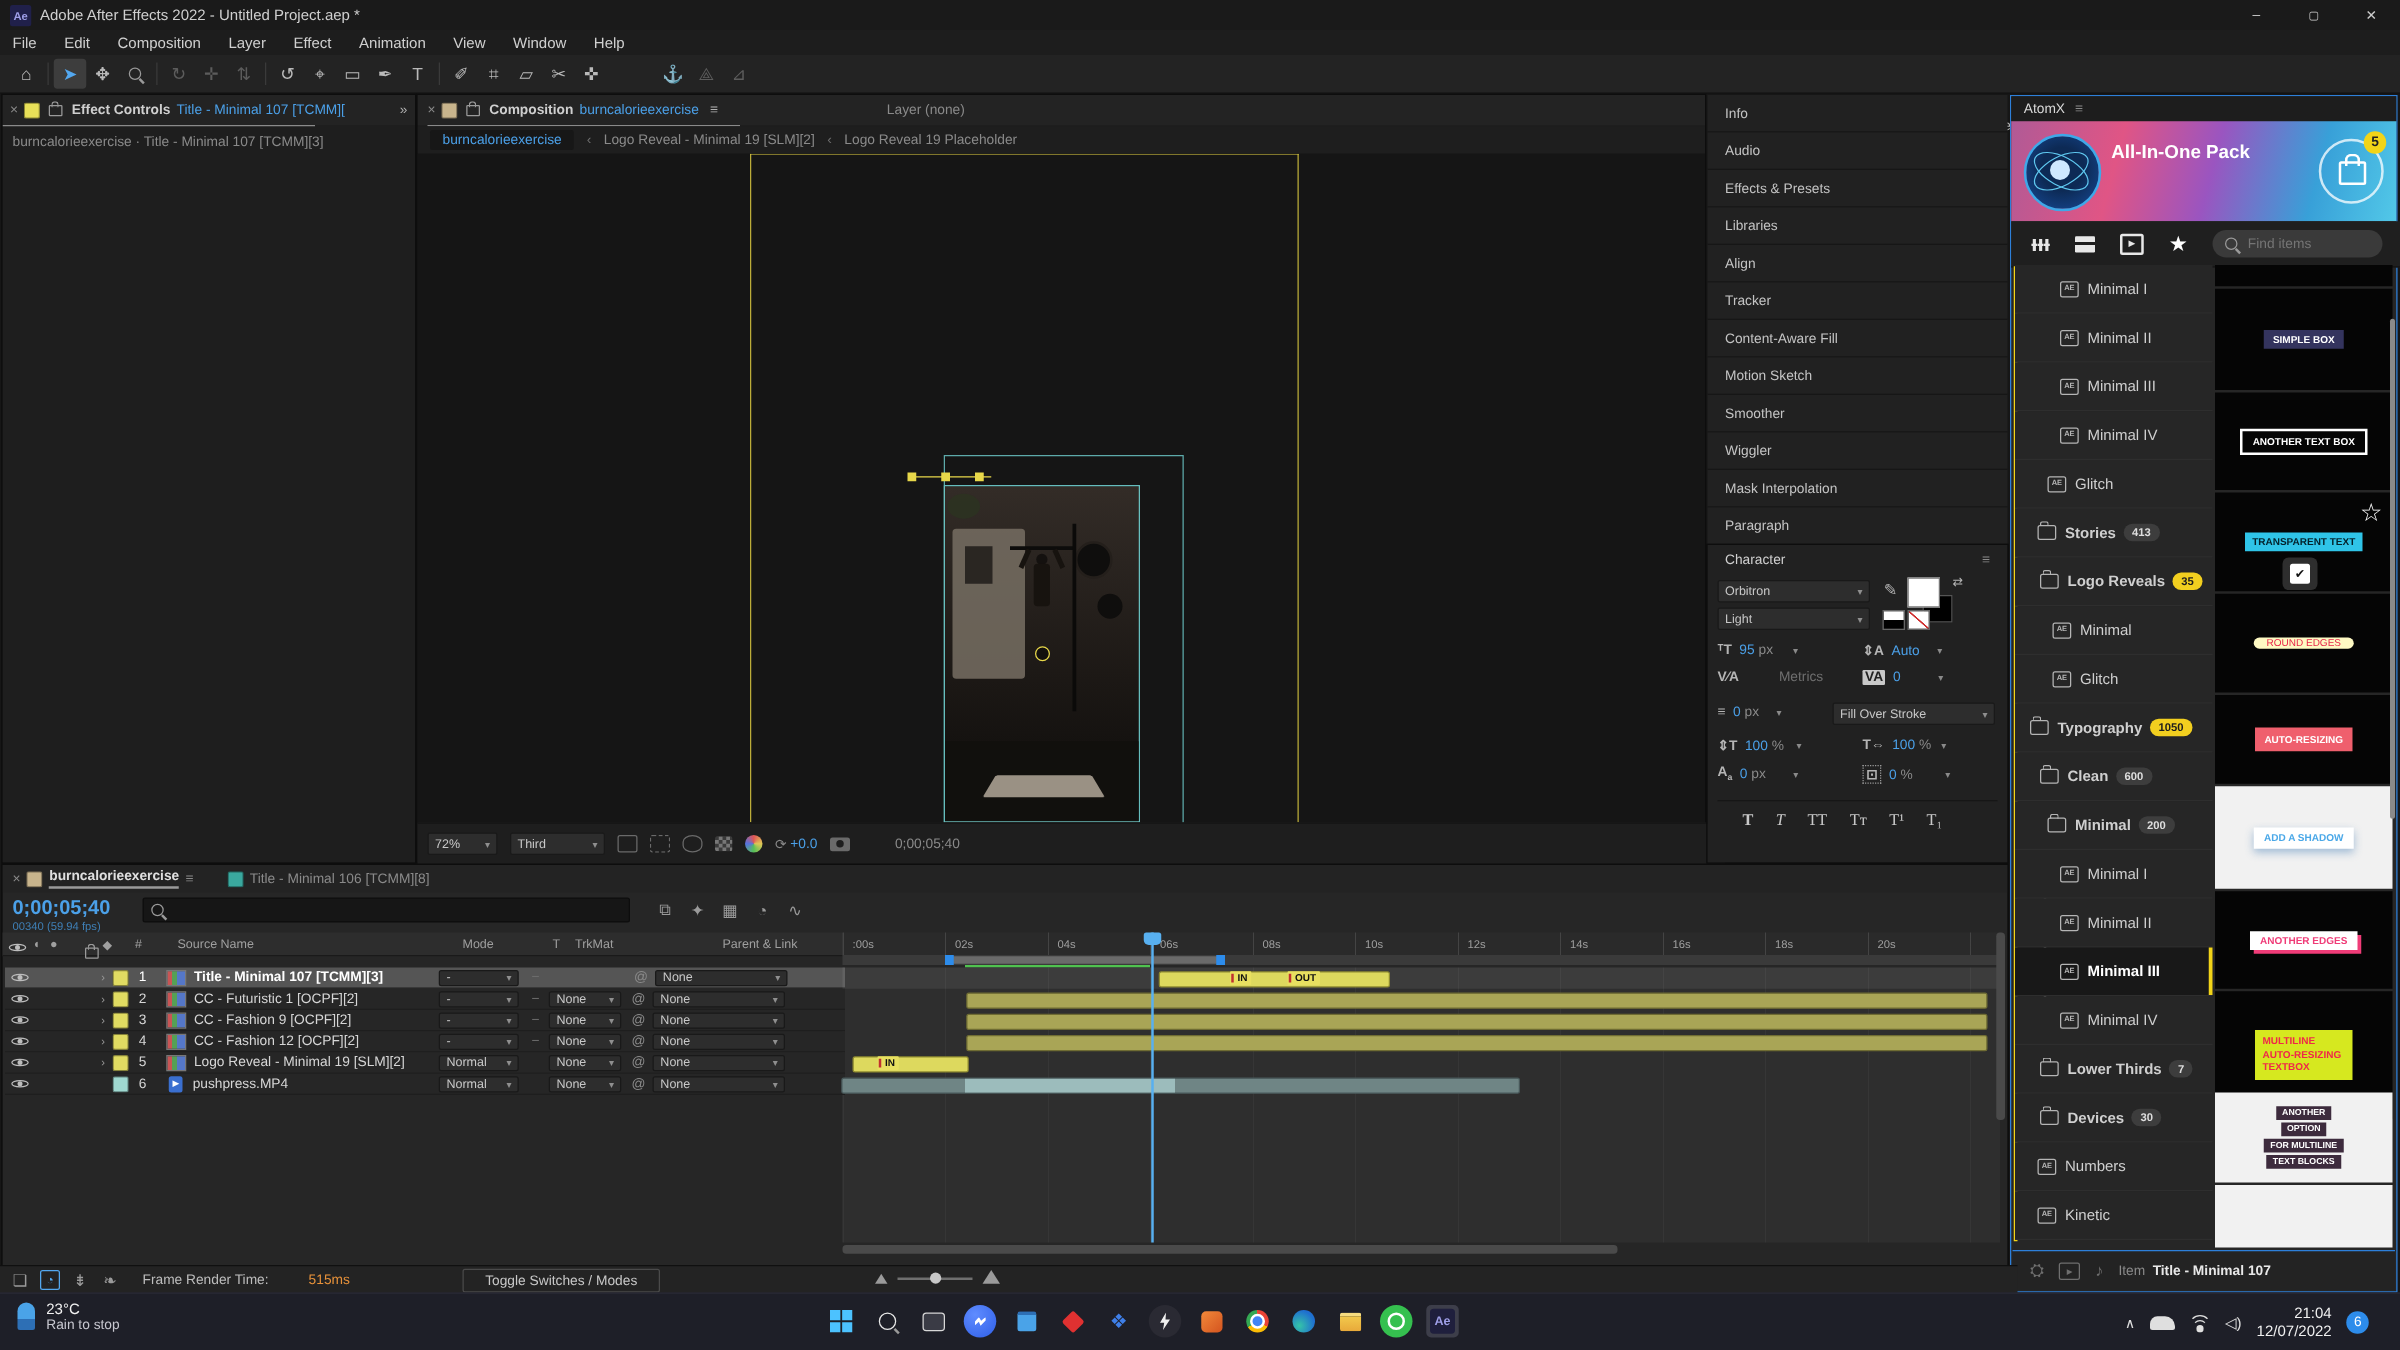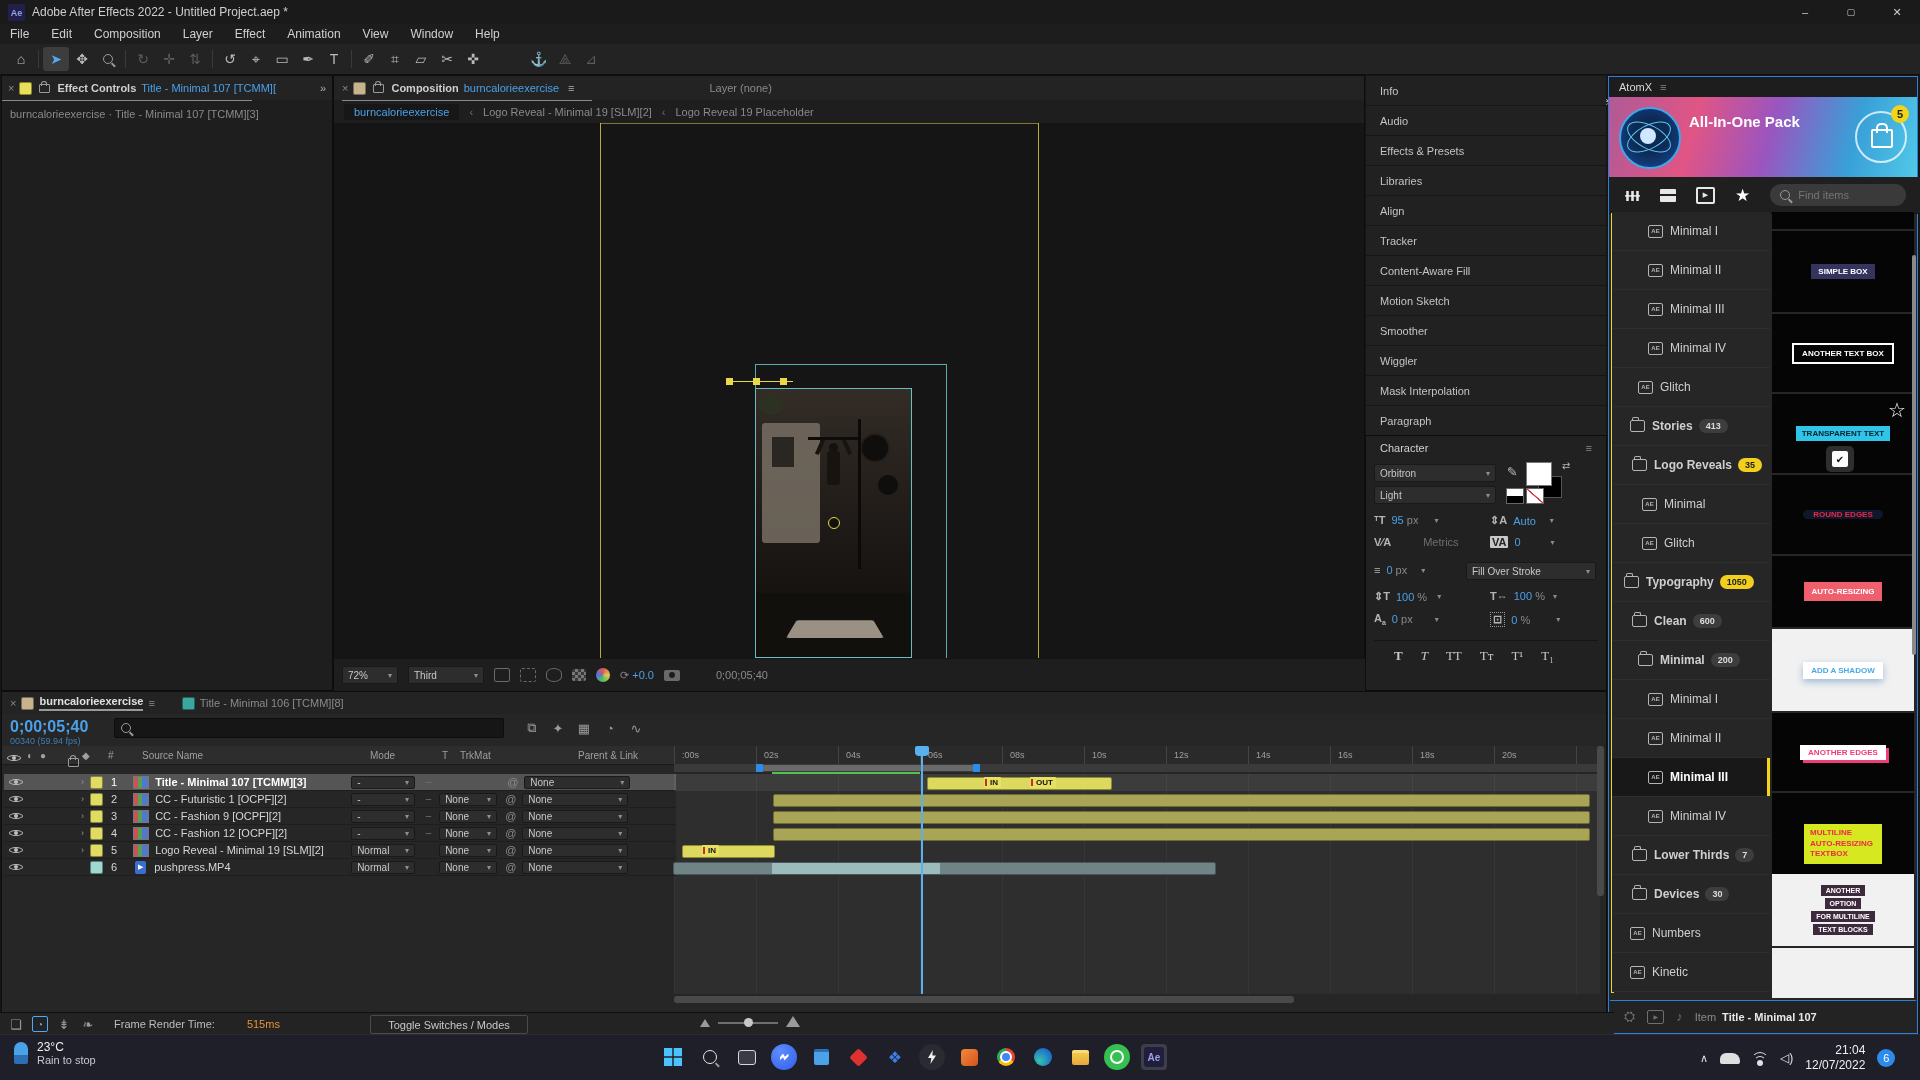--- a/index.html
+++ b/index.html
@@ -487,21 +487,21 @@
     <span style="border:2px solid #fff;color:#fff;font-size:8px;font-weight:bold;padding:4px 8px;">ANOTHER TEXT BOX</span>
   </div>
   <div class="thumb" style="top:394px;height:79px;">
     <span style="background:#2fc4e8;color:#04222b;font-size:8px;font-weight:bold;padding:3px 6px;">TRANSPARENT TEXT</span>
     <span class="a" style="right:8px;top:4px;color:#fff;font-size:20px;">☆</span>
     <span class="a" style="left:54px;top:52px;width:28px;height:26px;background:#2e2e2e;border-radius:5px;display:flex;align-items:center;justify-content:center;">
       <i style="width:16px;height:16px;background:#fff;border-radius:2px;color:#111;font-size:10px;font-style:normal;display:flex;align-items:center;justify-content:center;">✔</i>
     </span>
   </div>
   <div class="thumb" style="top:475px;height:79px;">
-    <span style="background:#0f172a;color:#e8274a;font-size:8px;font-weight:bold;padding:0 10px;border-radius:12px;">ROUND EDGES</span>
+    <span style="background:#fef9c3;color:#e8274a;font-size:8px;font-weight:normal;padding:0 10px;border-radius:12px;">ROUND EDGES</span>
   </div>
   <div class="thumb" style="top:556px;height:71px;">
     <span style="background:#ef5f6d;color:#fff;font-size:8px;font-weight:bold;padding:5px 8px;">AUTO-RESIZING</span>
   </div>
   <div class="thumb light" style="top:629px;height:82px;">
     <span style="background:#fff;color:#4aa8e8;font-size:8px;font-weight:bold;padding:4px 8px;box-shadow:0 3px 7px rgba(60,120,180,.45);">ADD A SHADOW</span>
   </div>
   <div class="thumb" style="top:713px;height:78px;">
     <span style="background:#fff;color:#f03c78;font-size:8px;font-weight:bold;padding:3px 8px;box-shadow:3px 3px 0 #f03c78;">ANOTHER EDGES</span>
   </div>

